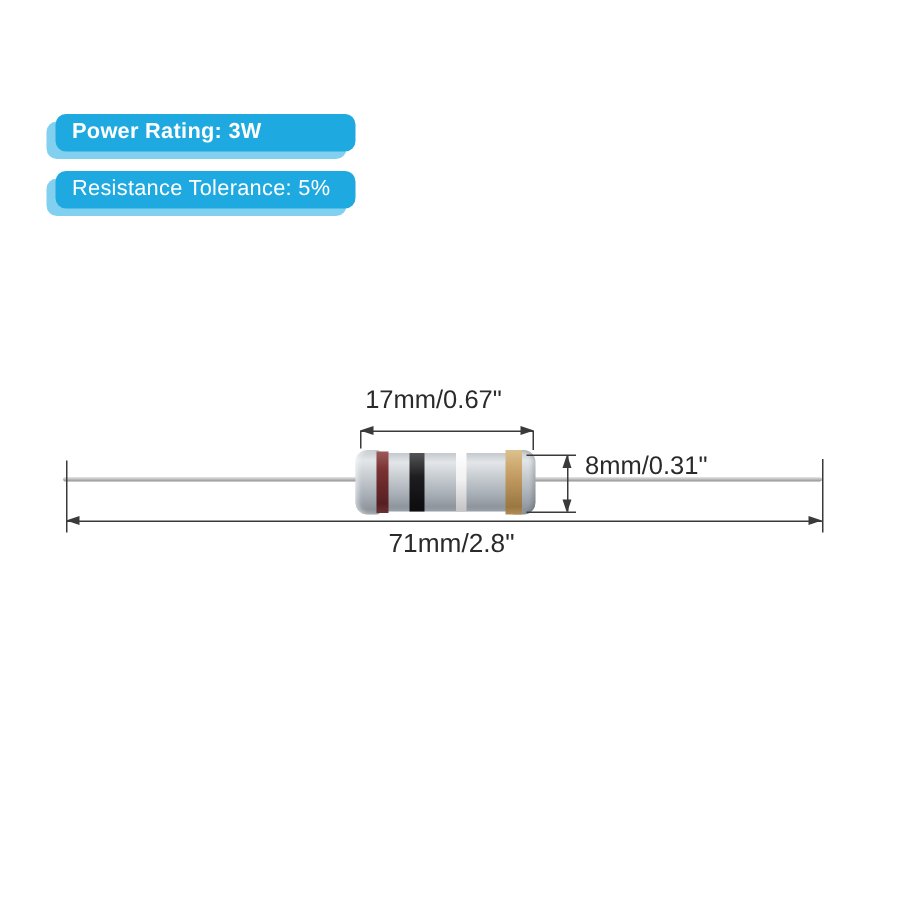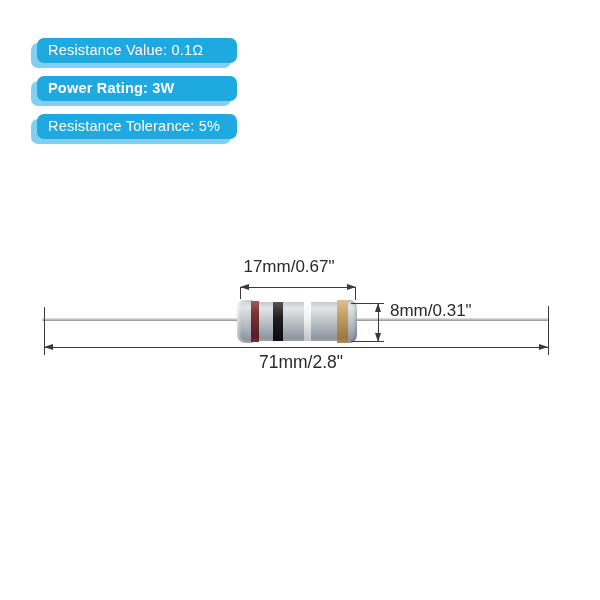--- a/index.html
+++ b/index.html
@@ -41,23 +41,20 @@
   .arr.pl{border-top:3px solid transparent;border-bottom:3px solid transparent;border-right:9px solid #3a3a3a;}
   .arr.pr{border-top:3px solid transparent;border-bottom:3px solid transparent;border-left:9px solid #3a3a3a;}
   .arr.pu{border-left:3px solid transparent;border-right:3px solid transparent;border-bottom:9px solid #3a3a3a;}
   .arr.pd{border-left:3px solid transparent;border-right:3px solid transparent;border-top:9px solid #3a3a3a;}
 </style>
 </head>
 <body>
 
 <div class="canvas">
 
-  <div class="badge b1">
-    <span>Resistance Value: 0.1Ω</span>
-  </div>
   <div class="badge b2">
     <span>Power Rating: 3W</span>
   </div>
   <div class="badge b3">
     <span>Resistance Tolerance: 5%</span>
   </div>
 
   <div class="lead left"></div>
   <div class="lead right"></div>
   <div class="res-mid res-grad"></div>

